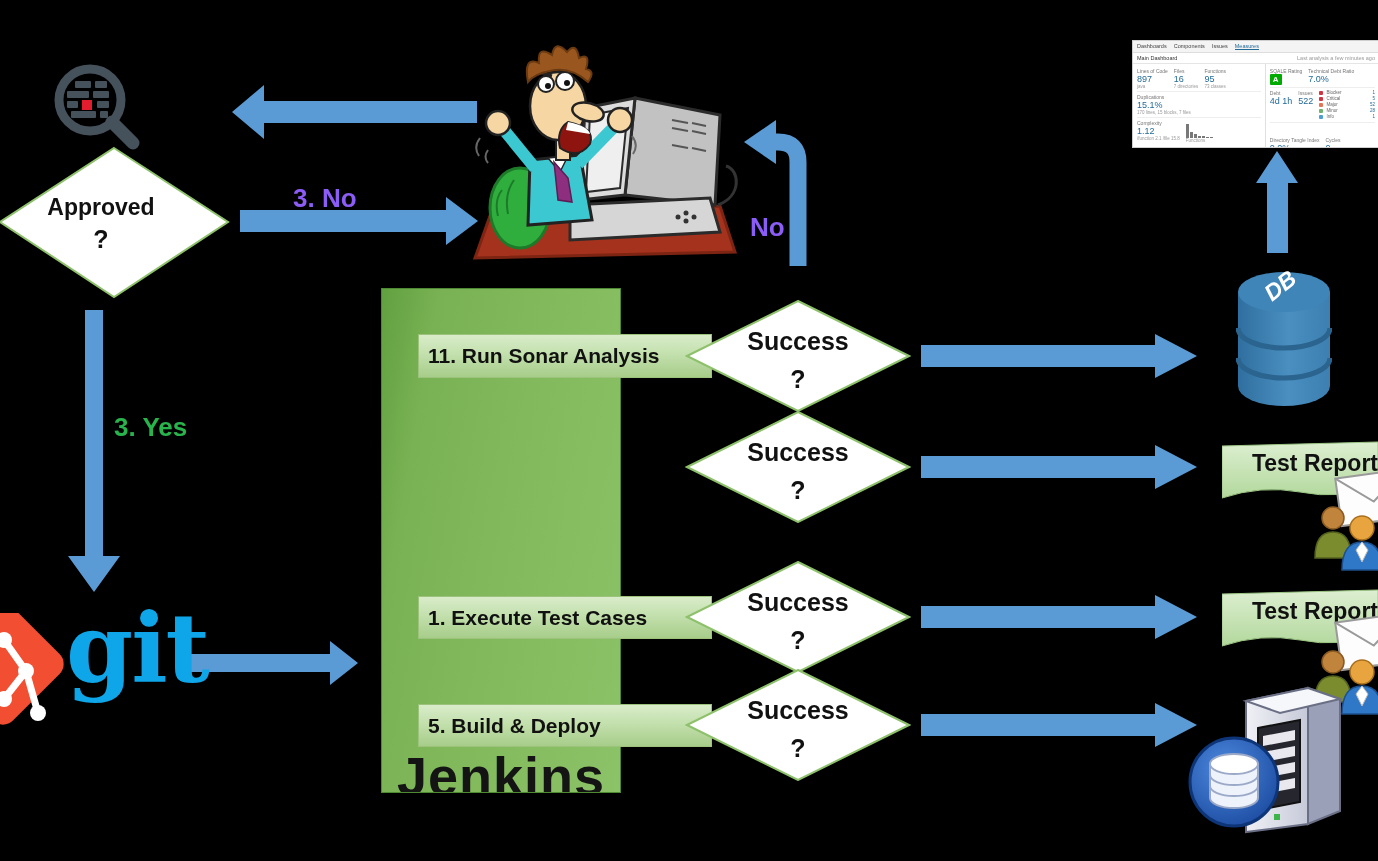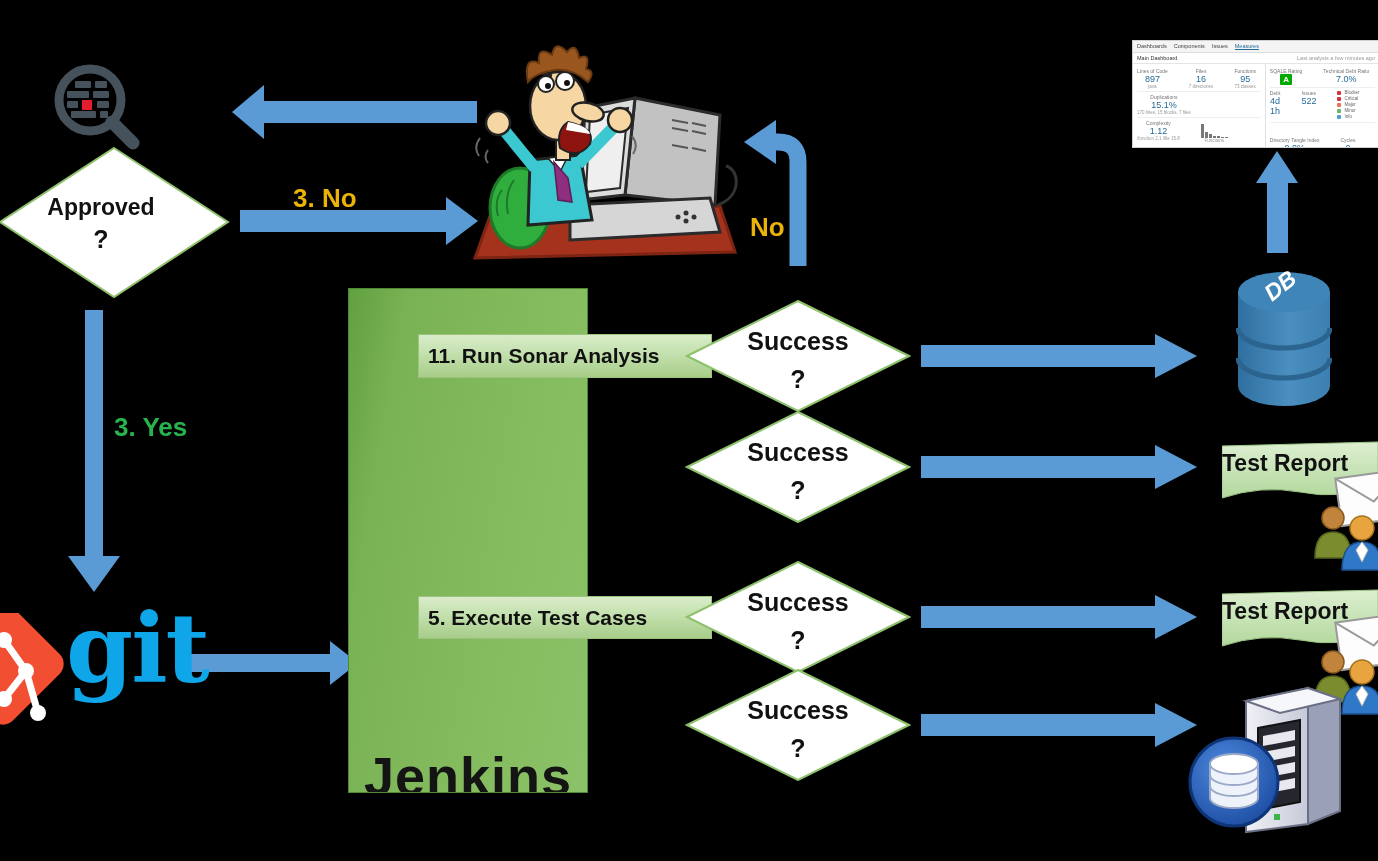--- a/index.html
+++ b/index.html
@@ -1,20 +1,20 @@
 <!DOCTYPE html>
 <html><head>
 <meta charset="utf-8">
 <style>
   html,body{margin:0;padding:0;background:#000;}
   #canvas{position:relative;width:1378px;height:861px;background:#000;overflow:hidden;
           font-family:"Liberation Sans",sans-serif;}
   .abs{position:absolute;}
   .lbl{font-weight:bold;}
-  .red{color:#eab308;text-align:center;}
+  .red{color:#8b5cf6;text-align:center;}
   .green{color:#28b44c;}
   
   .jenkins-box{background:linear-gradient(100deg,#61a040 0%,#79b254 18%,#86bd60 70%,#8cc268 100%);
                border:1px solid #4e8a33;overflow:hidden;}
   .jenkins-label{color:#141414;font-weight:bold;font-size:54px;letter-spacing:1px;text-align:center;}
   .task-box{background:linear-gradient(180deg,#d9ecca 0%,#c3e0ad 45%,#a7cd8a 100%);
             border:1px solid #9cc27c;display:flex;align-items:center;
             font-weight:bold;font-size:21px;color:#111;padding-left:9px;box-sizing:border-box;}
   
   .diamond{display:block;}
@@ -22,34 +22,34 @@
                 flex-direction:column;align-items:center;justify-content:center;
                 font-weight:bold;color:#111;}
   .success-line1{font-size:25px;line-height:25px;margin-top:6px;}
   .success-line2{font-size:25px;line-height:22px;margin-top:14px;}
   .approved-line1{font-size:23px;line-height:26px;}
   .approved-line2{font-size:25px;line-height:26px;margin-top:6px;}
   
   .git-word{color:#0ea5e9;font-family:"DejaVu Serif",serif;font-weight:bold;
             font-size:96px;line-height:90px;letter-spacing:-2px;}
   
-  .report-text{font-weight:bold;font-size:23px;color:#111;text-align:left;}
+  .report-text{font-weight:bold;font-size:23px;color:#111;text-align:right;}
   
   .dashboard{background:#fff;border:1px solid #cfcfcf;font-size:5px;color:#555;overflow:hidden;}
   .dash-tabs{display:flex;gap:7px;padding:2px 4px;border-bottom:1px solid #ddd;color:#444;
              font-size:5.5px;background:#f4f4f4;}
   .dash-tab.active{color:#236a97;border-bottom:1px solid #236a97;}
   .dash-title-row{display:flex;justify-content:space-between;padding:2px 4px;border-bottom:1px solid #e5e5e5;
                   font-size:5.5px;color:#333;}
   .dash-meta{color:#999;}
   .dash-body{display:flex;}
   .dash-col{padding:2px 4px;box-sizing:border-box;}
   .dash-col.left{width:54%;border-right:1px solid #e0e0e0;}
   .dash-col.right{width:46%;}
-  .m-row{display:flex;gap:21px;border-bottom:1px solid #eee;padding:2px 0;text-align:center;}
+  .m-row{display:flex;gap:6px;border-bottom:1px solid #eee;padding:2px 0;}
   .m-label{color:#777;font-size:5px;}
   .m-value{color:#236a97;font-size:9px;line-height:10px;}
   .m-sub{color:#999;font-size:4.5px;}
   .sqale-badge{display:inline-block;background:#00aa00;color:#fff;font-size:8px;font-weight:bold;
                padding:1px 3px;border-radius:1px;}
   .sev-row{display:flex;align-items:center;gap:3px;font-size:4.5px;color:#666;line-height:6px;}
   .sev-dot{width:4px;height:4px;border-radius:1px;display:inline-block;}
   .sev-count{margin-left:auto;color:#236a97;}
   .bars{display:flex;align-items:flex-end;gap:1px;height:16px;margin-top:2px;}
   .bars div{width:3px;background:#787878;}
@@ -147,26 +147,27 @@
     <path d="M148,102 Q176,108 170,124 Q158,140 140,128 Q136,110 148,102 Z" fill="#8e1410" stroke="#222" stroke-width="2"></path>
     <path d="M148,102 Q168,106 170,114 L146,110 Z" fill="#fff"></path>
     <circle cx="126" cy="64" r="8" fill="#fff" stroke="#222" stroke-width="2"></circle>
     <circle cx="145" cy="61" r="9" fill="#fff" stroke="#222" stroke-width="2"></circle>
     <circle cx="128" cy="66" r="3" fill="#111"></circle>
       <circle cx="147" cy="63" r="3" fill="#111"></circle>
     <path d="M118,52 l14,4 M138,48 l14,2" stroke="#222" stroke-width="3" fill="none"></path>
     <path d="M108,62 Q103,36 119,43 Q117,25 132,35 Q135,19 147,32 Q156,21 159,38 Q171,32 166,49 Q176,51 168,62 Q150,46 130,51 Q114,54 108,62 Z" fill="#99571f" stroke="#6b3a10" stroke-width="2"></path>
   </svg>
 
-  <div class="abs jenkins-box" style="left:348px;top:288px;width:238px;height:503px;">
+  <div class="abs jenkins-box" style="left:381px;top:288px;width:238px;height:503px;">
     <div class="jenkins-label abs" style="left:0px;top:456px;width:238px;">Jenkins</div>
   </div>
 
   <div class="abs task-box" style="left:418px;top:334px;width:294px;height:44px;">11. Run Sonar Analysis</div>
-  <div class="abs task-box" style="left:418px;top:596px;width:294px;height:43px;">5. Execute Test Cases</div>
+  <div class="abs task-box" style="left:418px;top:596px;width:294px;height:43px;">1. Execute Test Cases</div>
+  <div class="abs task-box" style="left:418px;top:704px;width:294px;height:43px;">5. Build &amp; Deploy</div>
 
   <div class="abs" style="left:685px;top:300px;width:226px;height:112px;">
     <svg width="226" height="112" viewBox="0 0 226 112">
         <polygon points="113,1 224,56 113,111 2,56" fill="#fff" stroke="#8ec16b" stroke-width="2"></polygon>
       </svg>
     <div class="diamond-text">
       <span class="success-line1">Success</span>
       <span class="success-line2">?</span>
     </div>
   </div>

